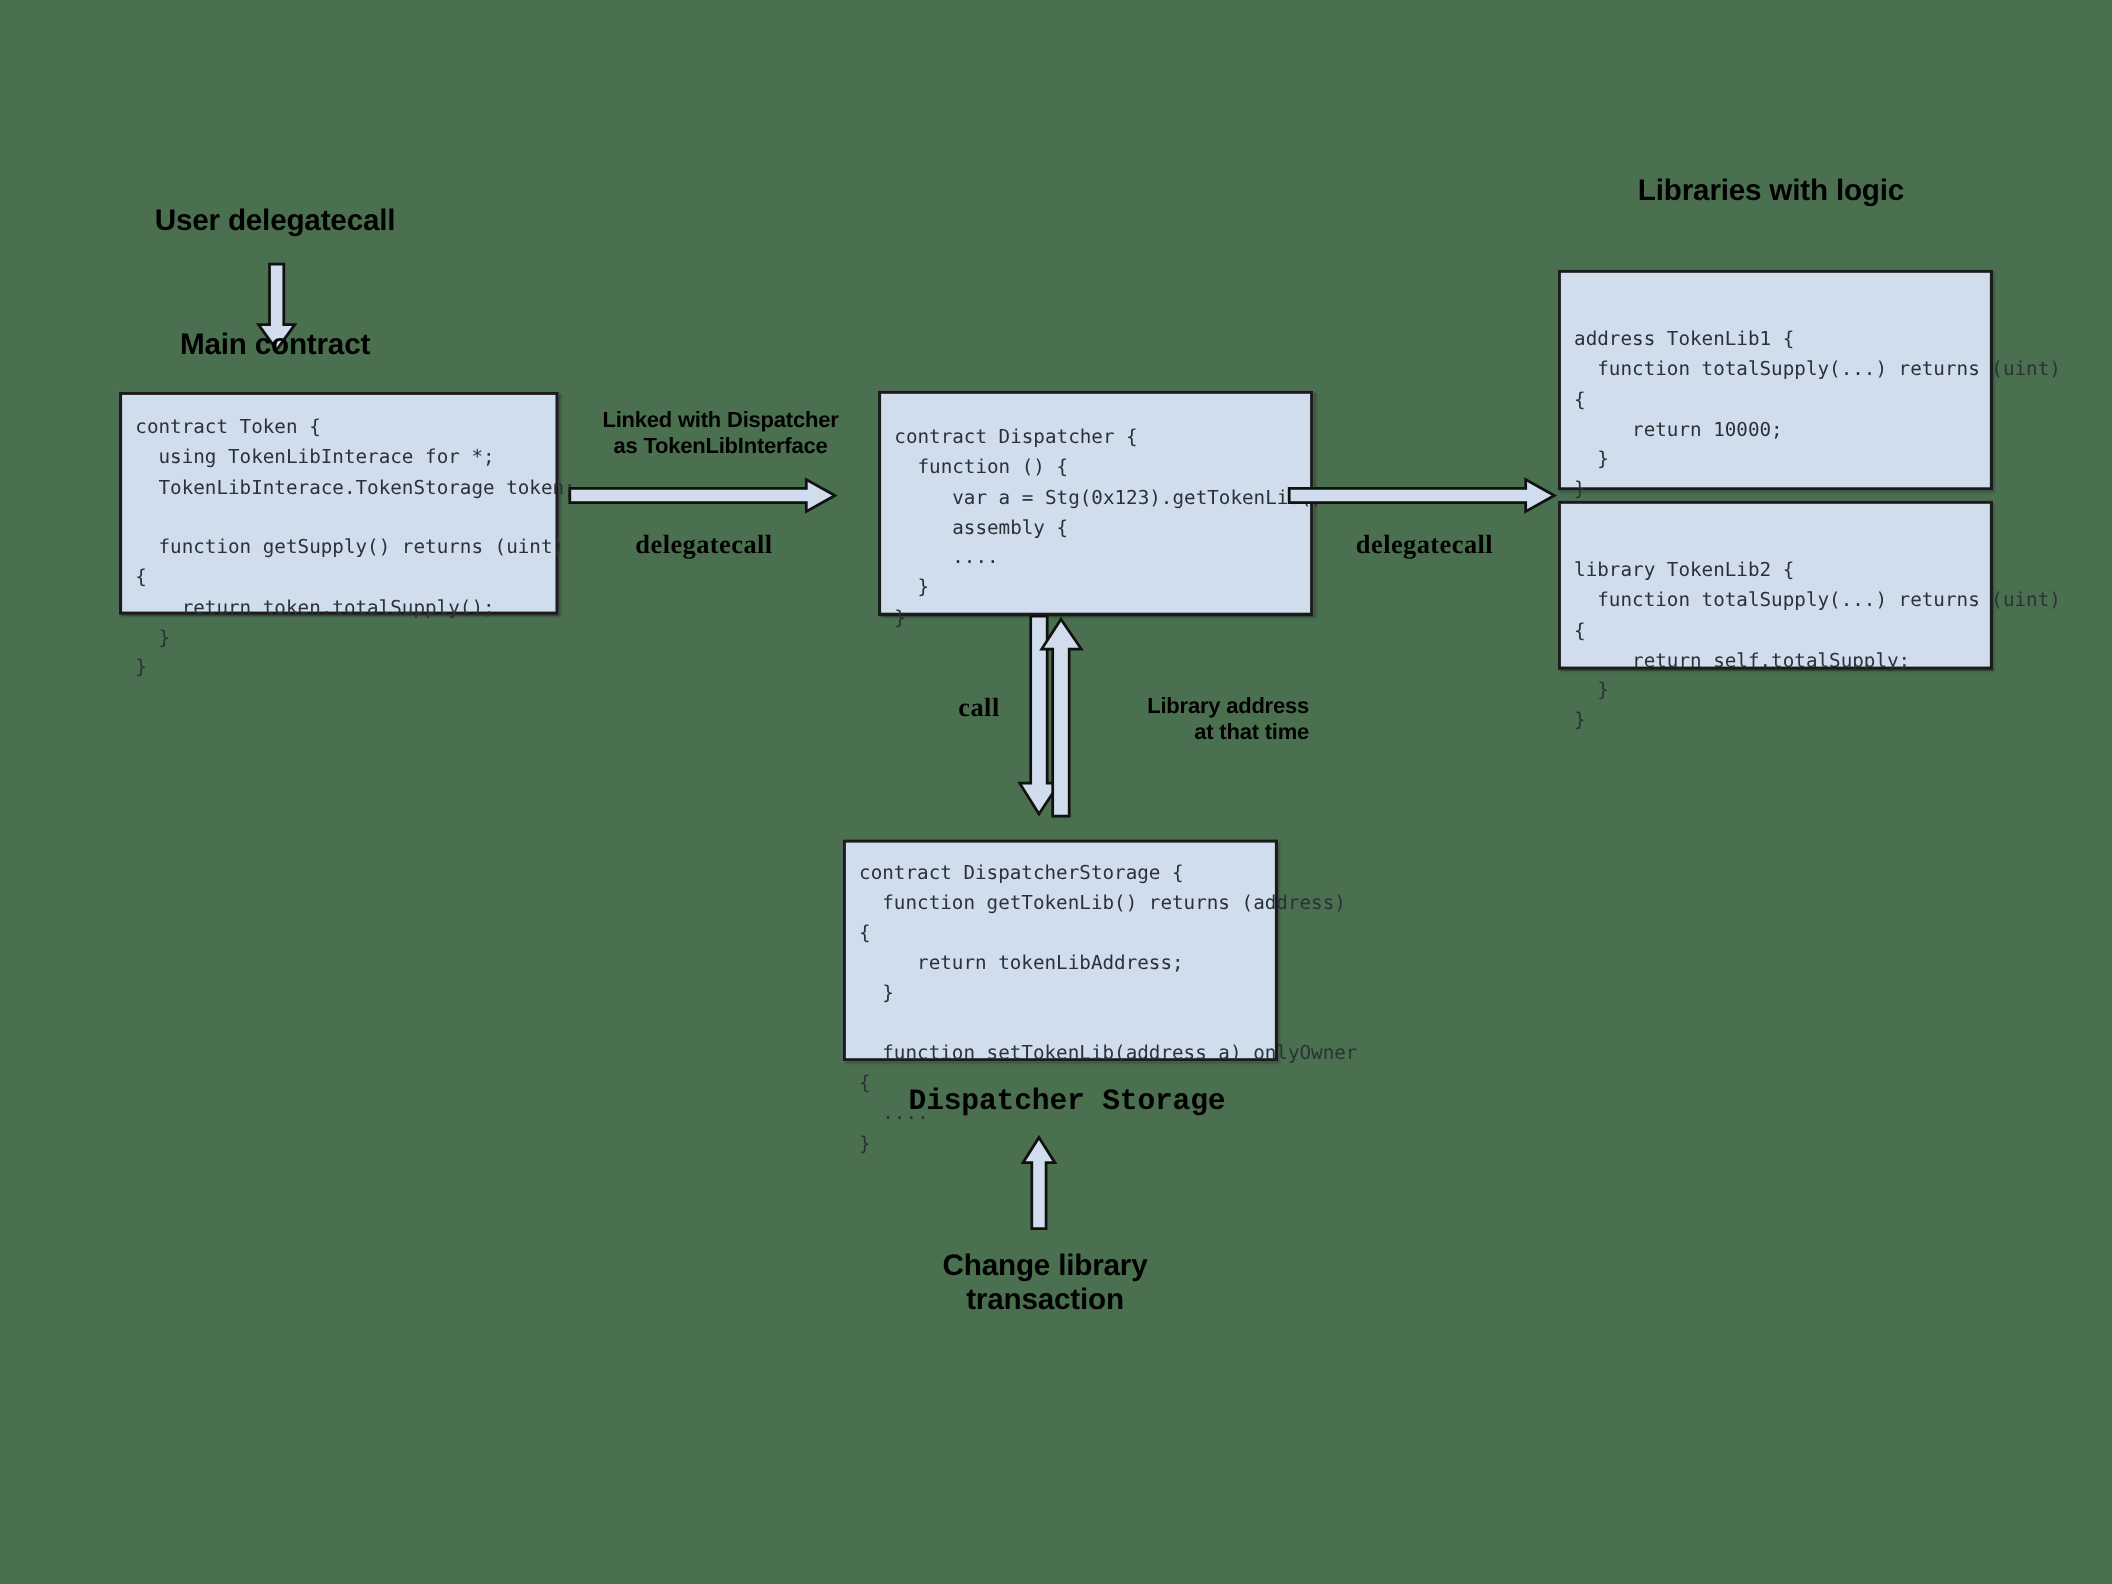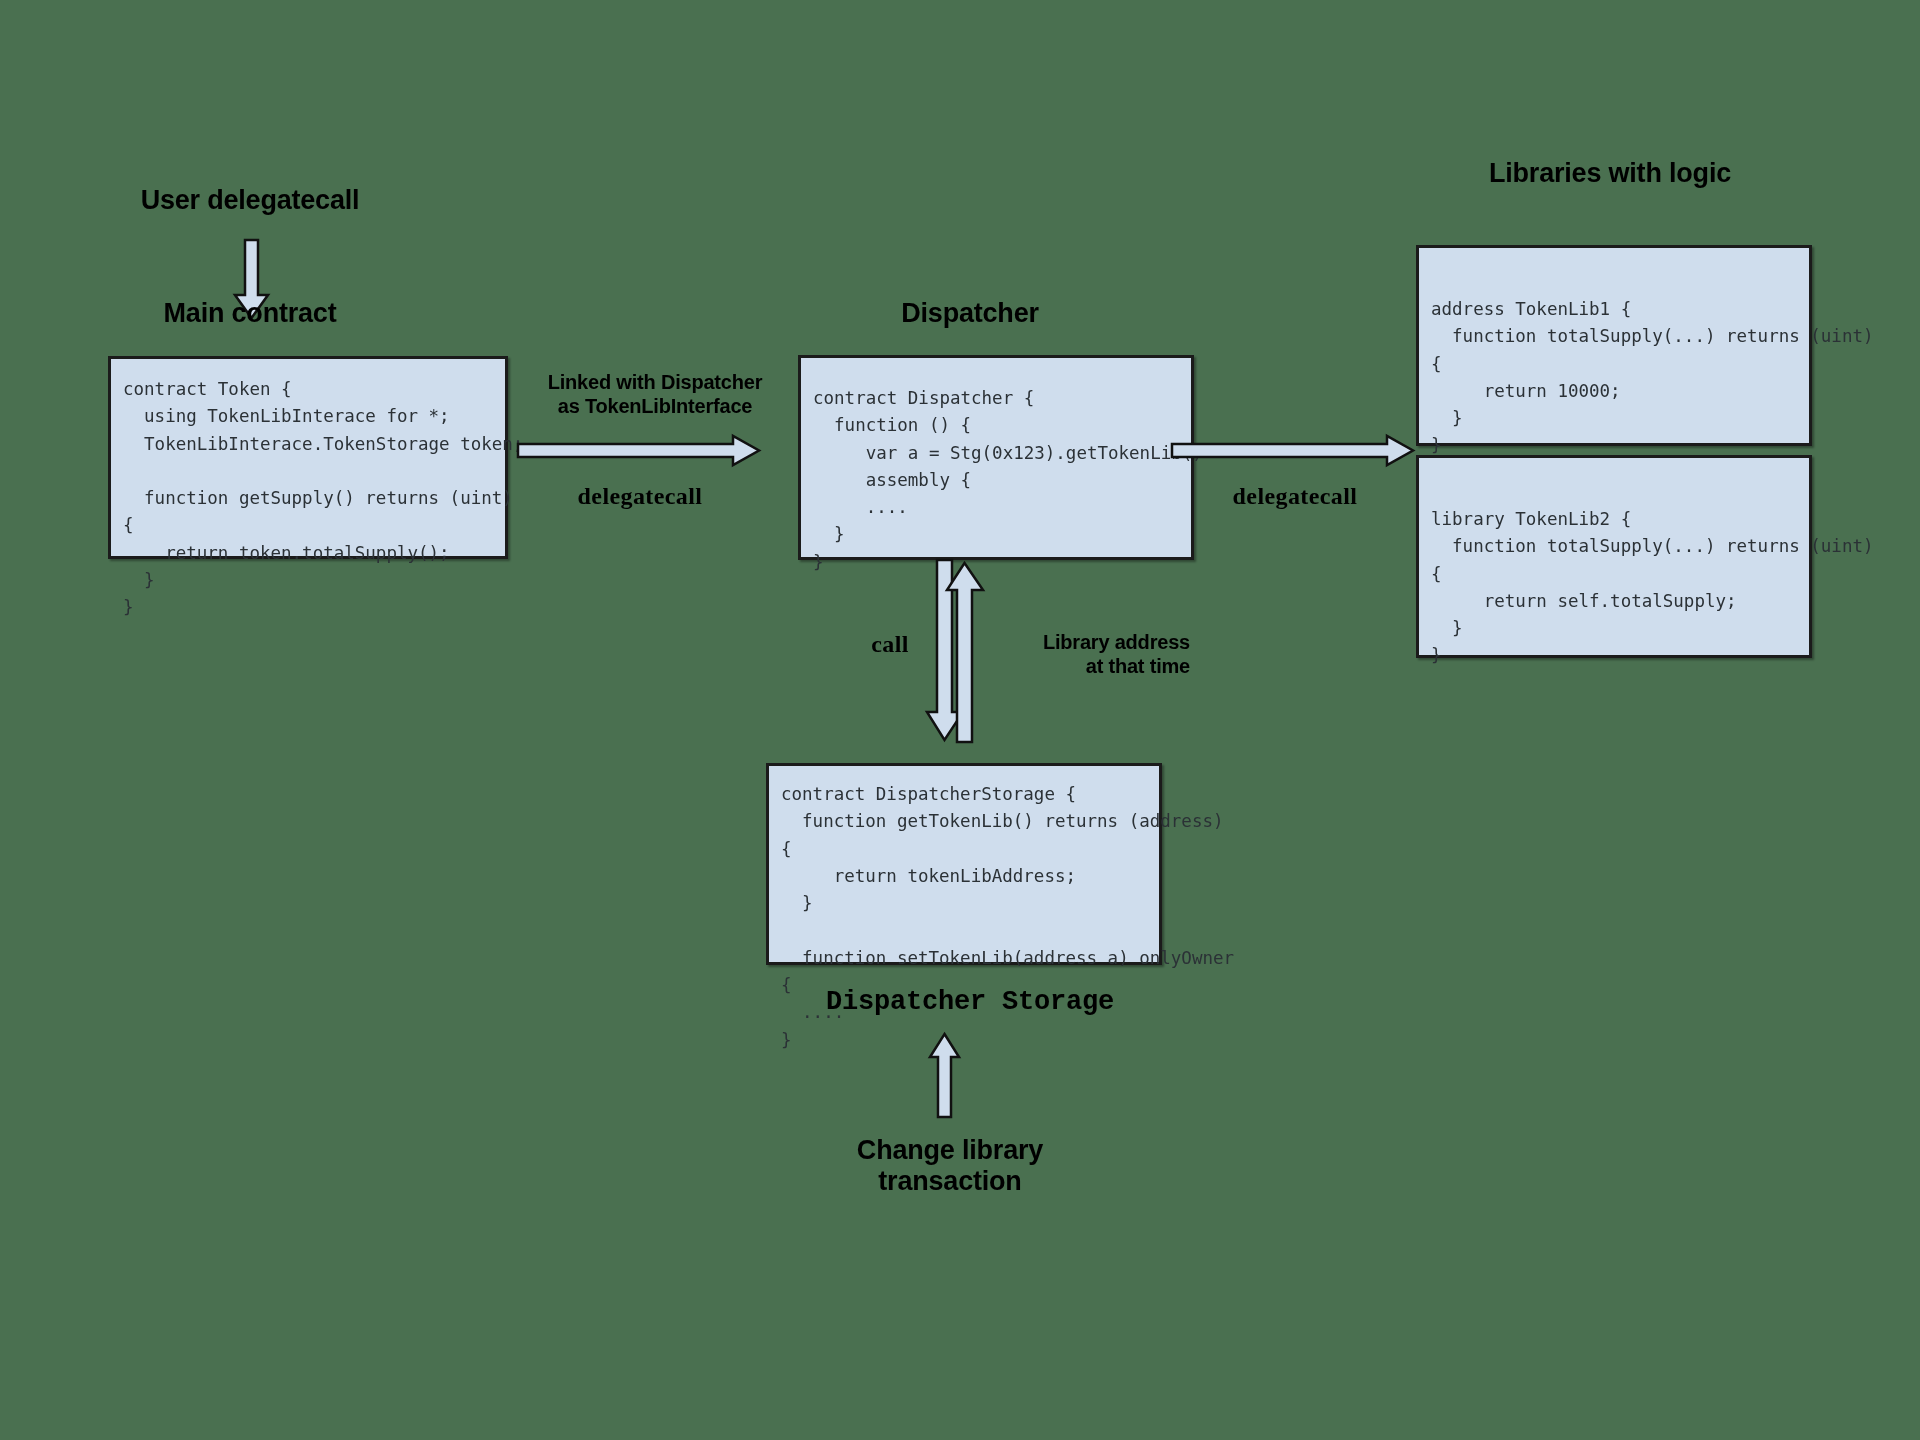--- a/index.html
+++ b/index.html
@@ -93,21 +93,20 @@
 
   <div class="lbl-sm" style="left:520px; top:370px; width:270px;">Linked with Dispatcher
 as TokenLibInterface</div>
 
   <svg class="arrow-svg" style="left:518px; top:436px; width:245px; height:40px;" viewBox="0 0 245 40">
     <polygon points="0,8 215,8 215,0 241,14.5 215,29 215,21 0,21" fill="#cfdded" stroke="#111111" stroke-width="2.5"></polygon>
   </svg>
 
   <div class="lbl-mono" style="left:520px; top:482px; width:240px;">delegatecall</div>
 
-  <div class="lbl" style="left:760px; top:298px; width:420px;">Dispatcher</div>
 
   <div class="codebox" style="left:766px; top:355px; width:396px; height:205px;margin-left:32px;">
     <pre style="padding:27px 0 0 12px;">contract Dispatcher {
   function () {
      var a = Stg(0x123).getTokenLib()
      assembly {
      ....
   }
 }</pre>
   </div>
@@ -122,21 +121,21 @@
 
   <div class="codebox" style="left:1416px; top:245px; width:396px; height:201px;">
     <pre style="padding:48px 0 0 12px;">address TokenLib1 {
   function totalSupply(...) returns (uint)
 {
      return 10000;
   }
 }</pre>
   </div>
 
-  <div class="codebox" style="left:1416px; top:455px; width:396px; height:203px;">
+  <div class="codebox" style="left:1416px; top:455px; width:396px; height:154px;">
     <pre style="padding:48px 0 0 12px;">library TokenLib2 {
   function totalSupply(...) returns (uint)
 {
      return self.totalSupply;
   }
 }</pre>
   </div>
 
   <svg class="arrow-svg" style="left:925px; top:560px; width:50px; height:185px;" viewBox="0 0 50 185">
     <polygon points="12,0 27,0 27,152 38,152 19.5,180 2,152 12,152" fill="#cfdded" stroke="#111111" stroke-width="2.5"></polygon>

